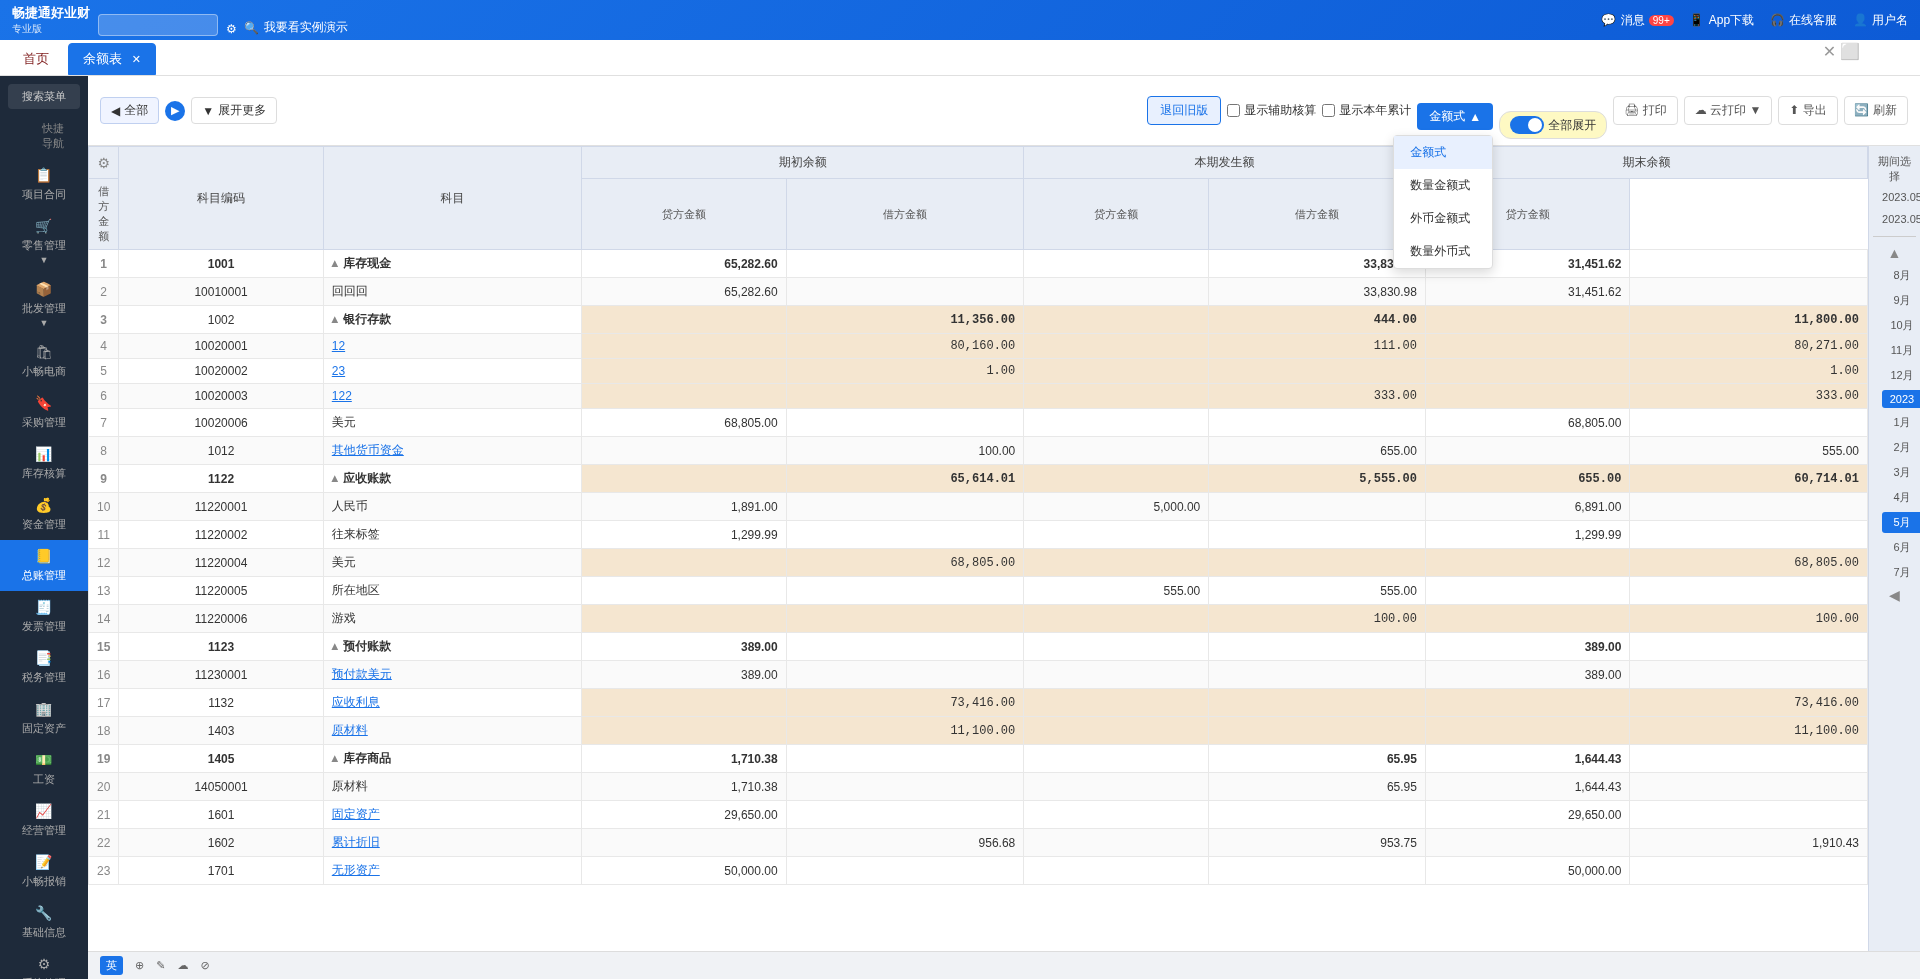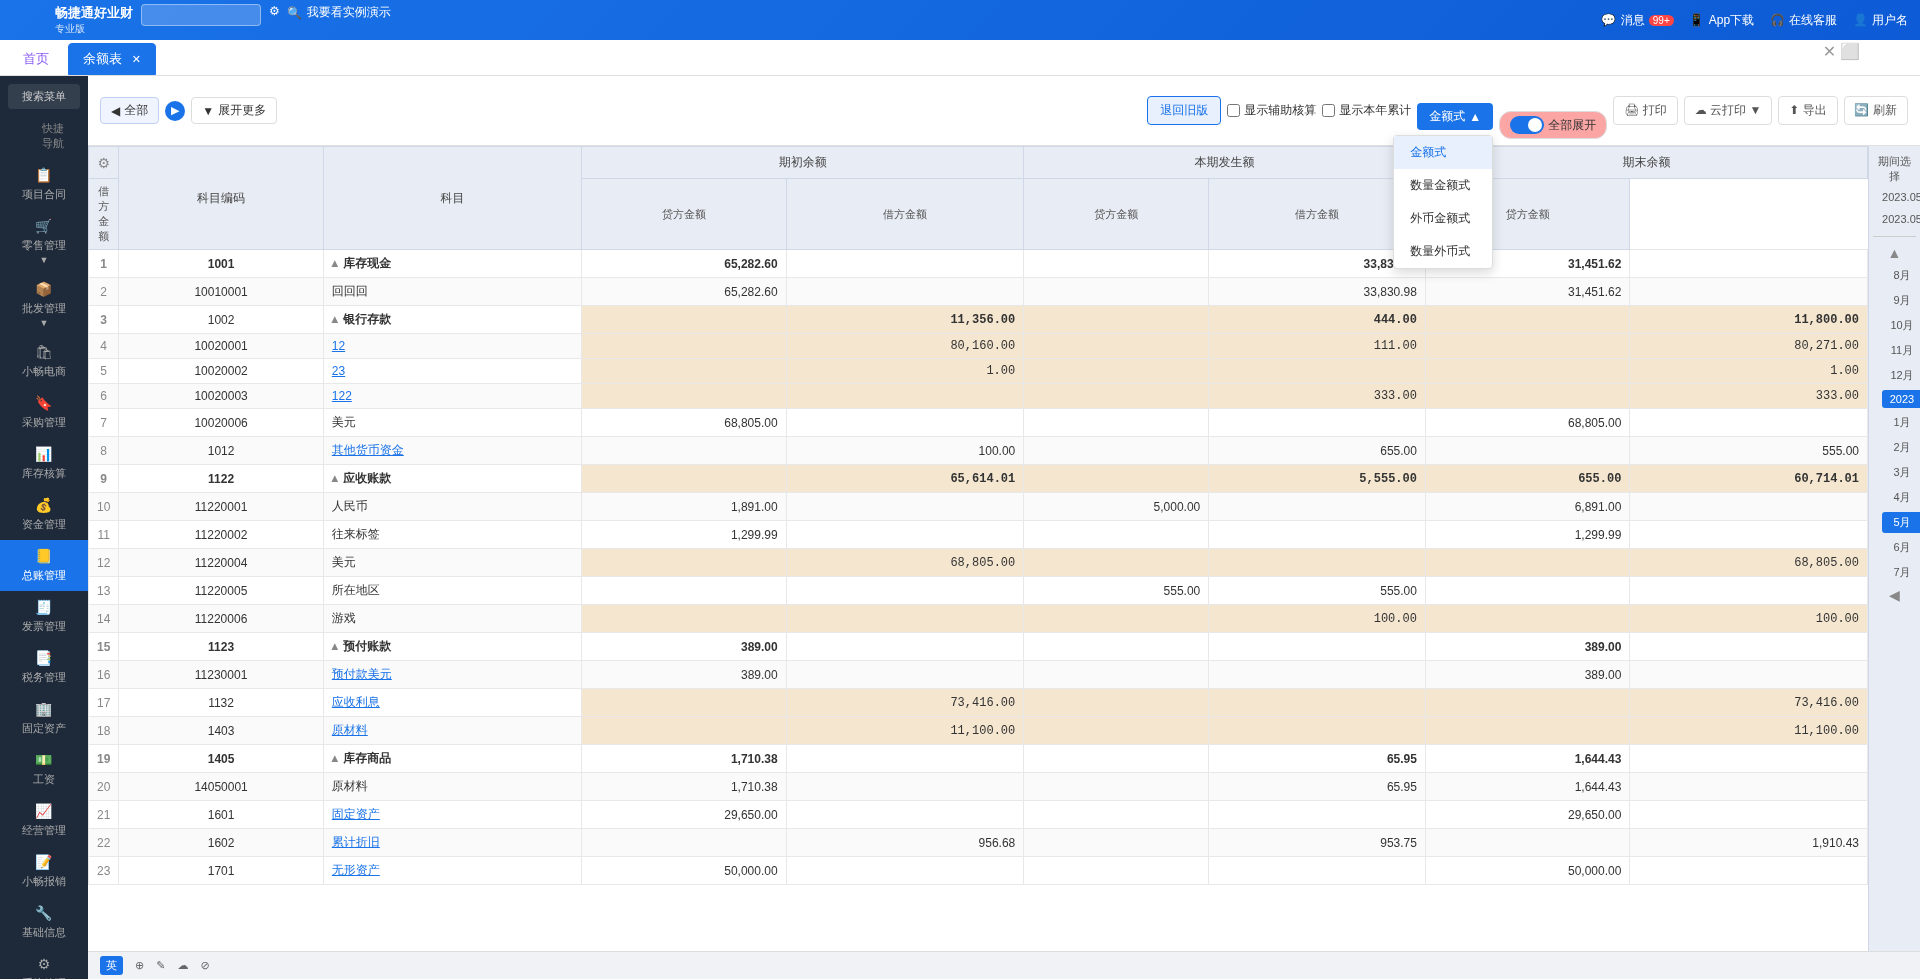--- a/index.html
+++ b/index.html
@@ -4,37 +4,37 @@
   <style>
     * { box-sizing: border-box; margin: 0; padding: 0; }
     body { font-family: 'Microsoft YaHei', Arial, sans-serif; font-size: 12px; background: #f0f2f5; color: #333; overflow: hidden; height: 979px; }
 
     
     .top-bar {
       display: flex; align-items: center; height: 40px;
       background: linear-gradient(135deg, #1a73e8 0%, #0d5bd6 100%);
       padding: 0 12px; color: white; justify-content: space-between;
     }
-    .top-bar-left { display: flex; align-items: flex-start; gap: 8px; margin-left: 43px; }
+    .top-bar-left { display: flex; align-items: flex-end; gap: 8px; }
     .app-logo { font-size: 13px; font-weight: bold; color: white; white-space: nowrap; }
     .app-logo-sub { font-size: 10px; color: rgba(255,255,255,0.8); }
     .top-bar-search { background: rgba(255,255,255,0.2); border: 1px solid rgba(255,255,255,0.4); border-radius: 4px; padding: 3px 8px; color: white; font-size: 12px; width: 120px; }
     .top-bar-search::placeholder { color: rgba(255,255,255,0.7); }
     .top-bar-right { display: flex; align-items: center; gap: 16px; font-size: 12px; }
     .top-bar-right .icon-btn { display: flex; align-items: center; gap: 4px; cursor: pointer; color: white; }
     .badge { background: #ff4444; color: white; border-radius: 8px; padding: 0 4px; font-size: 10px; }
 
     
     .tab-bar {
       height: 36px; background: #fff; border-bottom: 1px solid #e0e0e0;
       display: flex; align-items: flex-end; padding: 0 8px; gap: 4px;
     }
     .tab { padding: 6px 14px; font-size: 13px; cursor: pointer; border-radius: 4px 4px 0 0; color: #555; border: 1px solid transparent; }
     .tab.active { background: #1a73e8; color: white; border-color: #1a73e8; }
-    .tab.default { color: #8b5cf6; }
+    .tab.default { color: #7f1d1d; }
     .tab-close { margin-left: 6px; cursor: pointer; font-size: 11px; }
 
     
     .main-layout { display: flex; height: calc(979px - 40px - 36px); }
 
     
     .sidebar {
       width: 88px; background: #1e2a3a; color: #ccc; display: flex; flex-direction: column;
       flex-shrink: 0;
     }
@@ -55,21 +55,21 @@
       border-bottom: 1px solid #e0e0e0; flex-wrap: wrap;
     }
     .toolbar-left { display: flex; align-items: center; gap: 6px; }
     .all-btn { display: flex; align-items: center; gap: 4px; background: #f0f4ff; border: 1px solid #c0d0f0; border-radius: 4px; padding: 4px 10px; cursor: pointer; font-size: 12px; }
     .nav-arrow { background: #1a73e8; color: white; border: none; border-radius: 50%; width: 20px; height: 20px; cursor: pointer; font-size: 11px; display: flex; align-items: center; justify-content: center; }
     .expand-btn { display: flex; align-items: center; gap: 4px; border: 1px solid #ddd; border-radius: 4px; padding: 4px 10px; cursor: pointer; background: white; font-size: 12px; }
     .toolbar-right { margin-left: auto; display: flex; align-items: center; gap: 6px; }
     .btn-return { background: #e8f0fe; color: #1a73e8; border: 1px solid #1a73e8; border-radius: 4px; padding: 5px 12px; cursor: pointer; font-size: 12px; }
     .checkbox-group { display: flex; align-items: center; gap: 4px; font-size: 12px; }
     .btn-amount-mode { background: #1a73e8; color: white; border: none; border-radius: 4px; padding: 5px 12px; cursor: pointer; font-size: 12px; display: flex; align-items: center; gap: 4px; position: relative; }
-    .btn-expand-all { display: flex; align-items: center; gap: 4px; border: 1px solid #ddd; border-radius: 12px; padding: 4px 10px; cursor: pointer; background: #fca5a5; font-size: 12px; margin-top: 29px; }
+    .btn-expand-all { display: flex; align-items: center; gap: 4px; border: 1px solid #ddd; border-radius: 12px; padding: 4px 10px; cursor: pointer; background: #fef9c3; font-size: 12px; margin-top: 29px; }
     .toggle-switch { position: relative; display: inline-block; width: 34px; height: 18px; }
     .slider-round { position: absolute; top: 0; left: 0; right: 0; bottom: 0; background: #1a73e8; border-radius: 18px; cursor: pointer; }
     .slider-round:before { position: absolute; content: ""; width: 14px; height: 14px; left: 18px; top: 2px; background: white; border-radius: 50%; }
     .btn-icon { background: white; border: 1px solid #ddd; border-radius: 4px; padding: 5px 10px; cursor: pointer; font-size: 12px; color: #555; }
 
     
     .table-wrapper { flex: 1; overflow: auto; background: white; margin: 0; }
     table { width: 100%; border-collapse: collapse; font-size: 12px; }
     thead { position: sticky; top: 0; z-index: 5; }
     .thead-row1 th { background: #e8edf5; text-align: center; padding: 7px 8px; border: 1px solid #d0d8e8; font-weight: 500; color: #444; }

